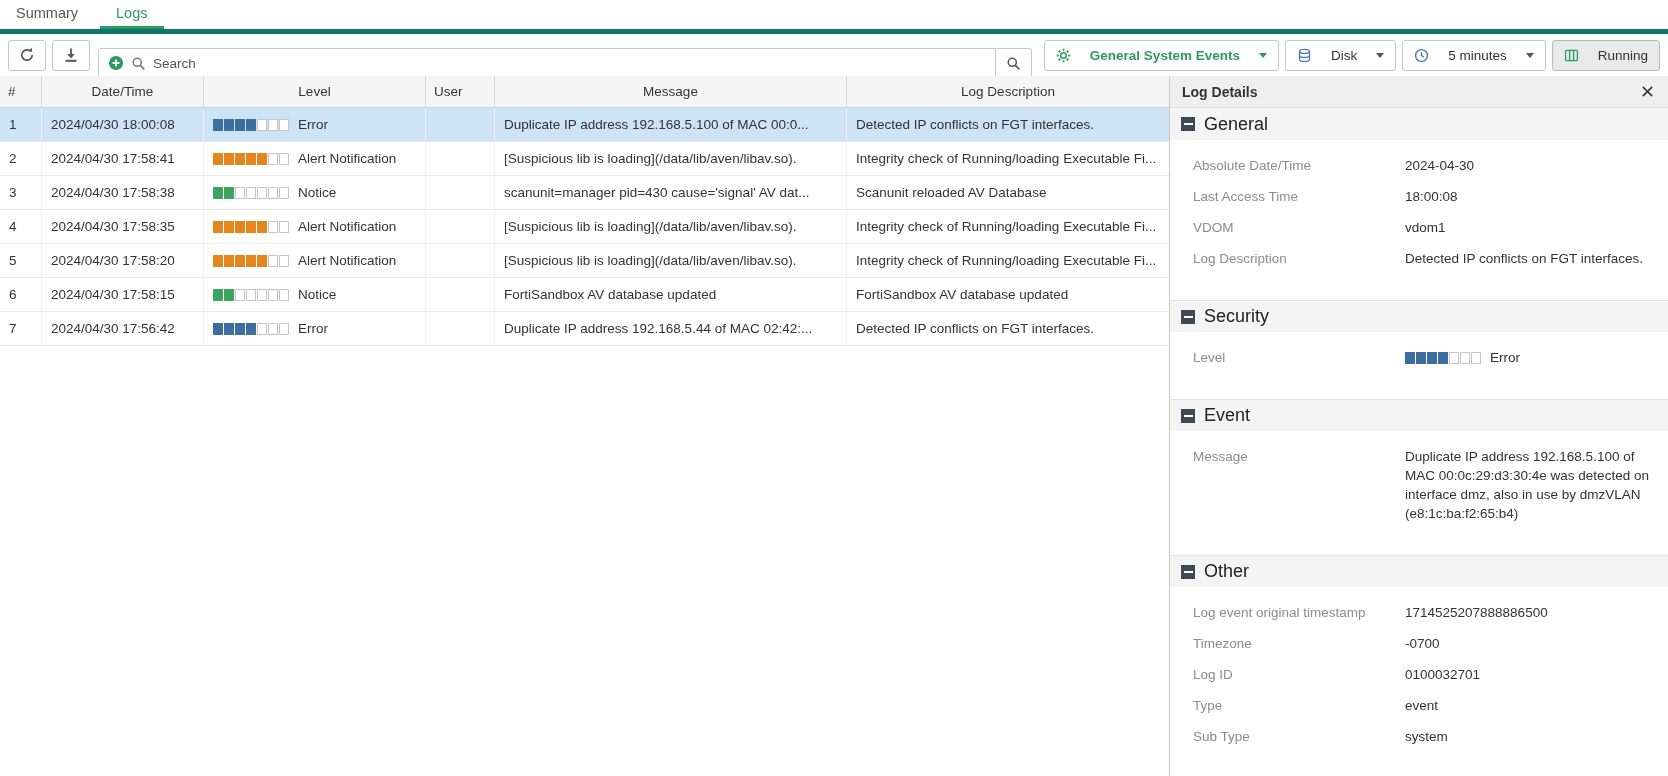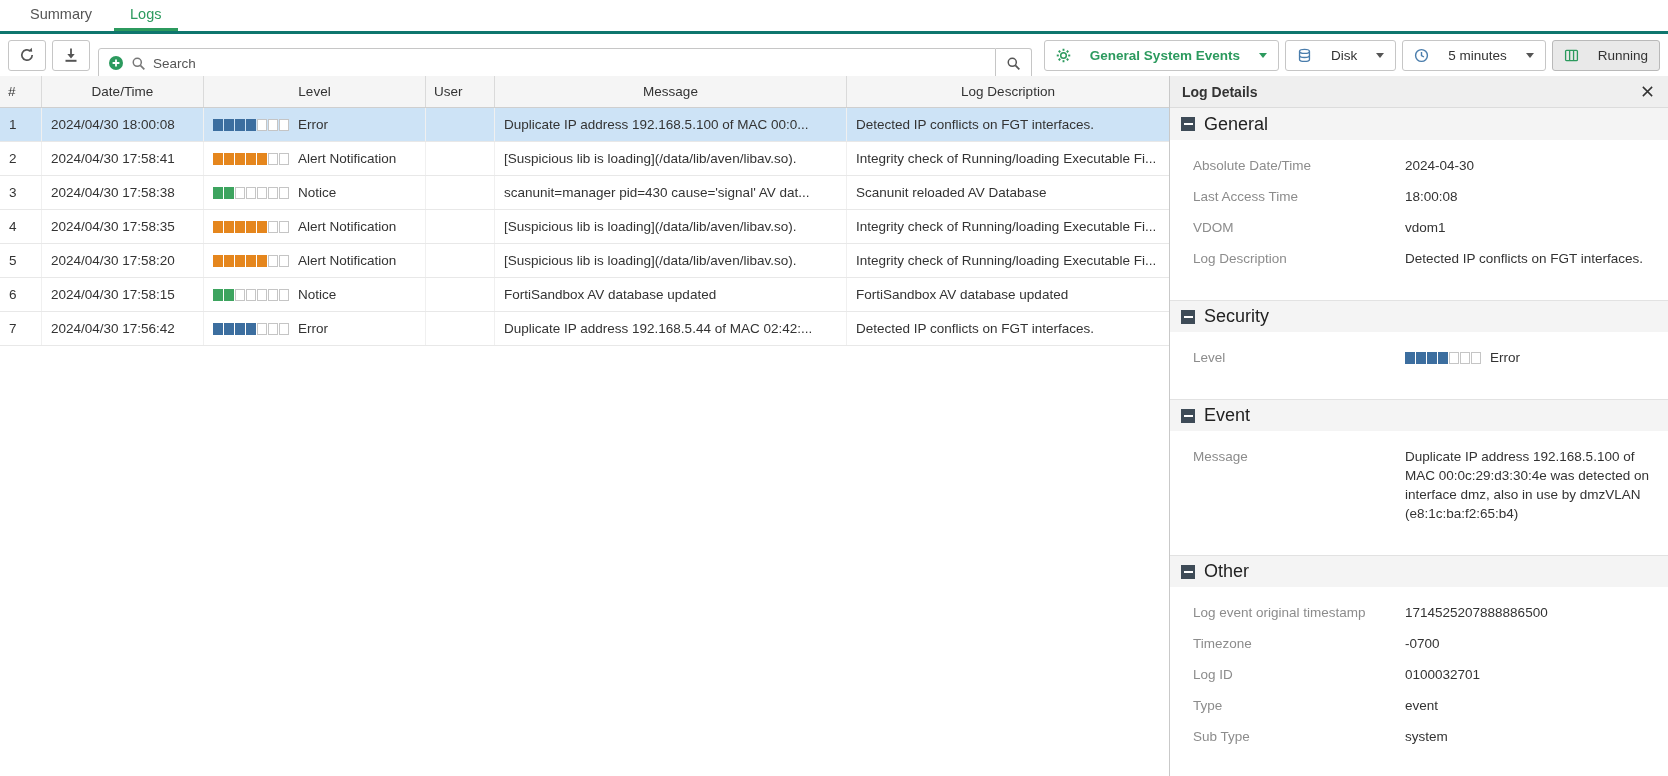--- a/index.html
+++ b/index.html
@@ -11,21 +11,21 @@
   body {
     font-family: "Liberation Sans", "DejaVu Sans", sans-serif;
     font-size: 13.5px;
     color: #333;
     background: #fff;
     width: 1668px;
     height: 776px;
     overflow: hidden;
   }
   
-  .tabs { display: flex; align-items: stretch; height: 34px; border-bottom: 3px solid #0f766e; padding-left: 14px; gap: 6px; background: #fff; }
+  .tabs { display: flex; align-items: stretch; height: 34px; border-bottom: 5px solid #0f766e; gap: 6px; background: #fff; }
   .tab { display: flex; align-items: center; padding: 0 16px; font-size: 14.5px; color: #555; cursor: pointer; border-bottom: 3px solid transparent; }
   .tab.active { color: var(--green); border-bottom-color: var(--green); }
   
   .toolbar { display: flex; align-items: center; height: 42px; padding: 0 8px; gap: 6px; background: #fff; }
   .icon-btn { width: 38px; height: 31px; border: 1px solid #c6c6c6; background: #fff; border-radius: 3px; display: flex; align-items: center; justify-content: center; cursor: pointer; }
   .search-wrap { flex: 1; display: flex; margin: 16px 6px 0 2px; min-width: 120px; }
   .search-field { flex: 1; display: flex; align-items: center; height: 31px; border: 1px solid #c6c6c6; border-radius: 3px 0 0 3px; background: #fff; padding: 0 9px; gap: 7px; }
   .search-field input { border: none; outline: none; flex: 1; font: inherit; color: #333; background: transparent; }
   .search-field input::placeholder { color: #555; }
   .search-btn { width: 36px; height: 31px; border: 1px solid #c6c6c6; border-left: none; border-radius: 0 3px 3px 0; background: #fff; display: flex; align-items: center; justify-content: center; cursor: pointer; }

